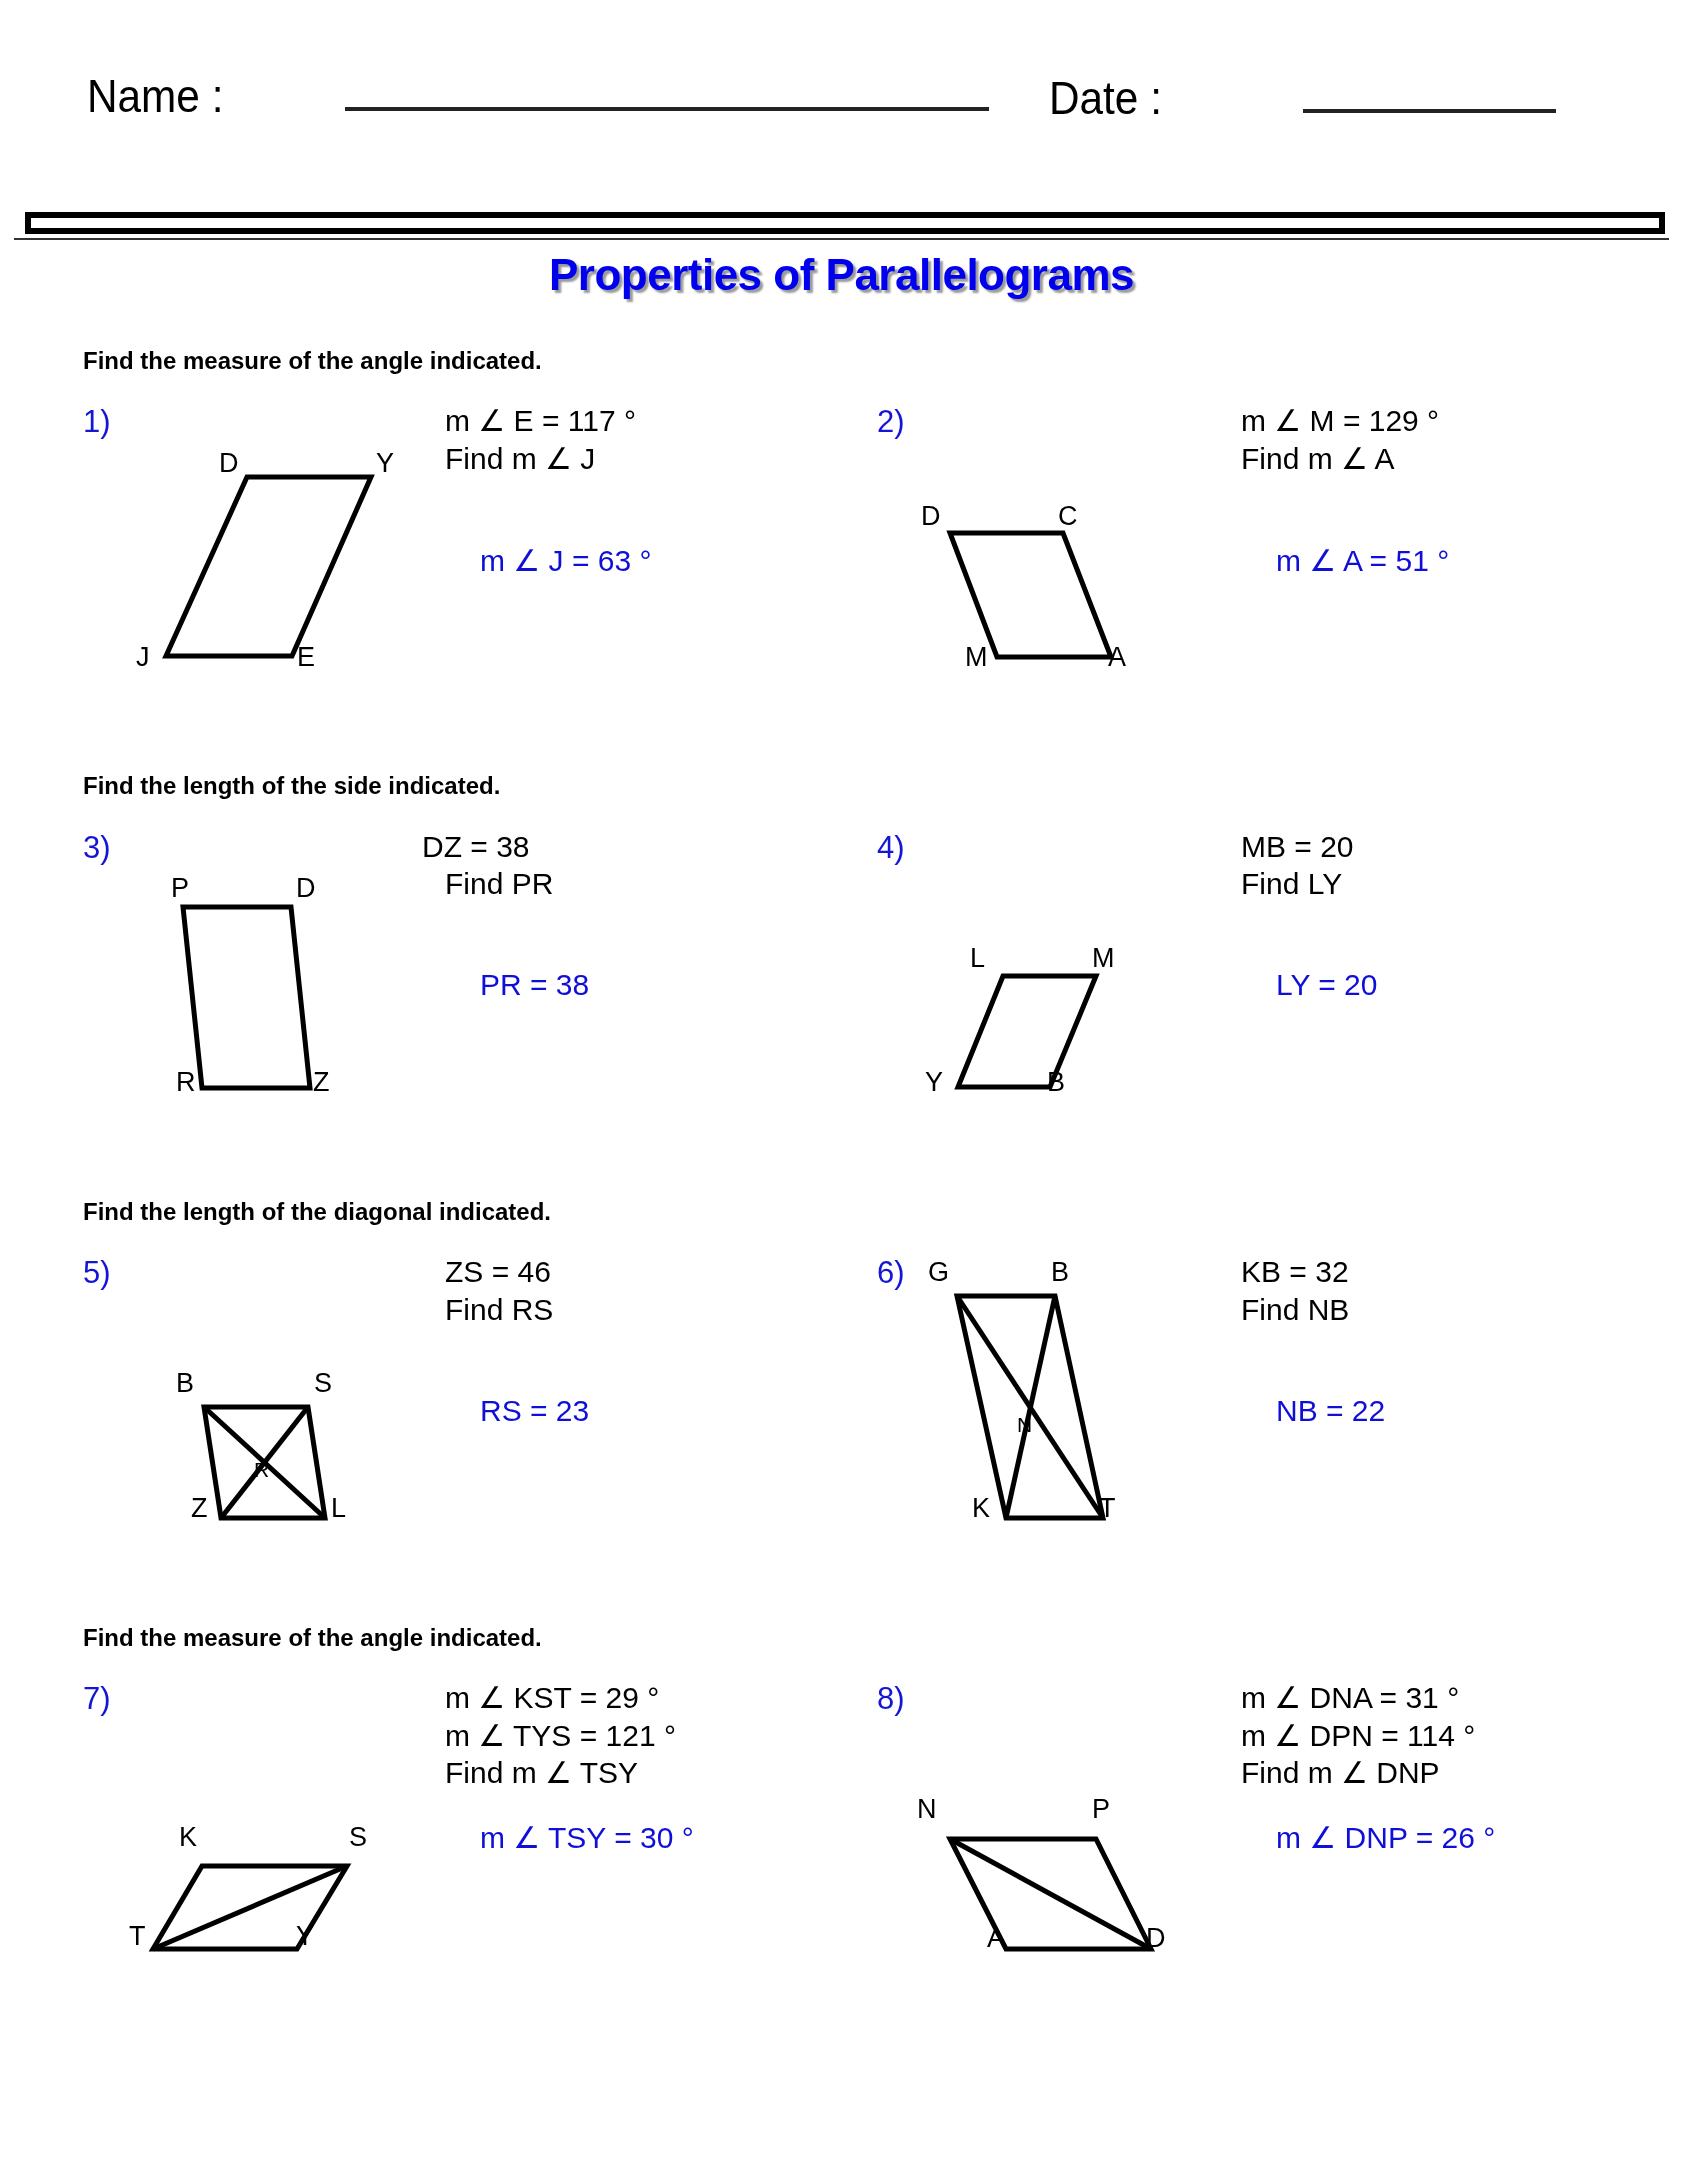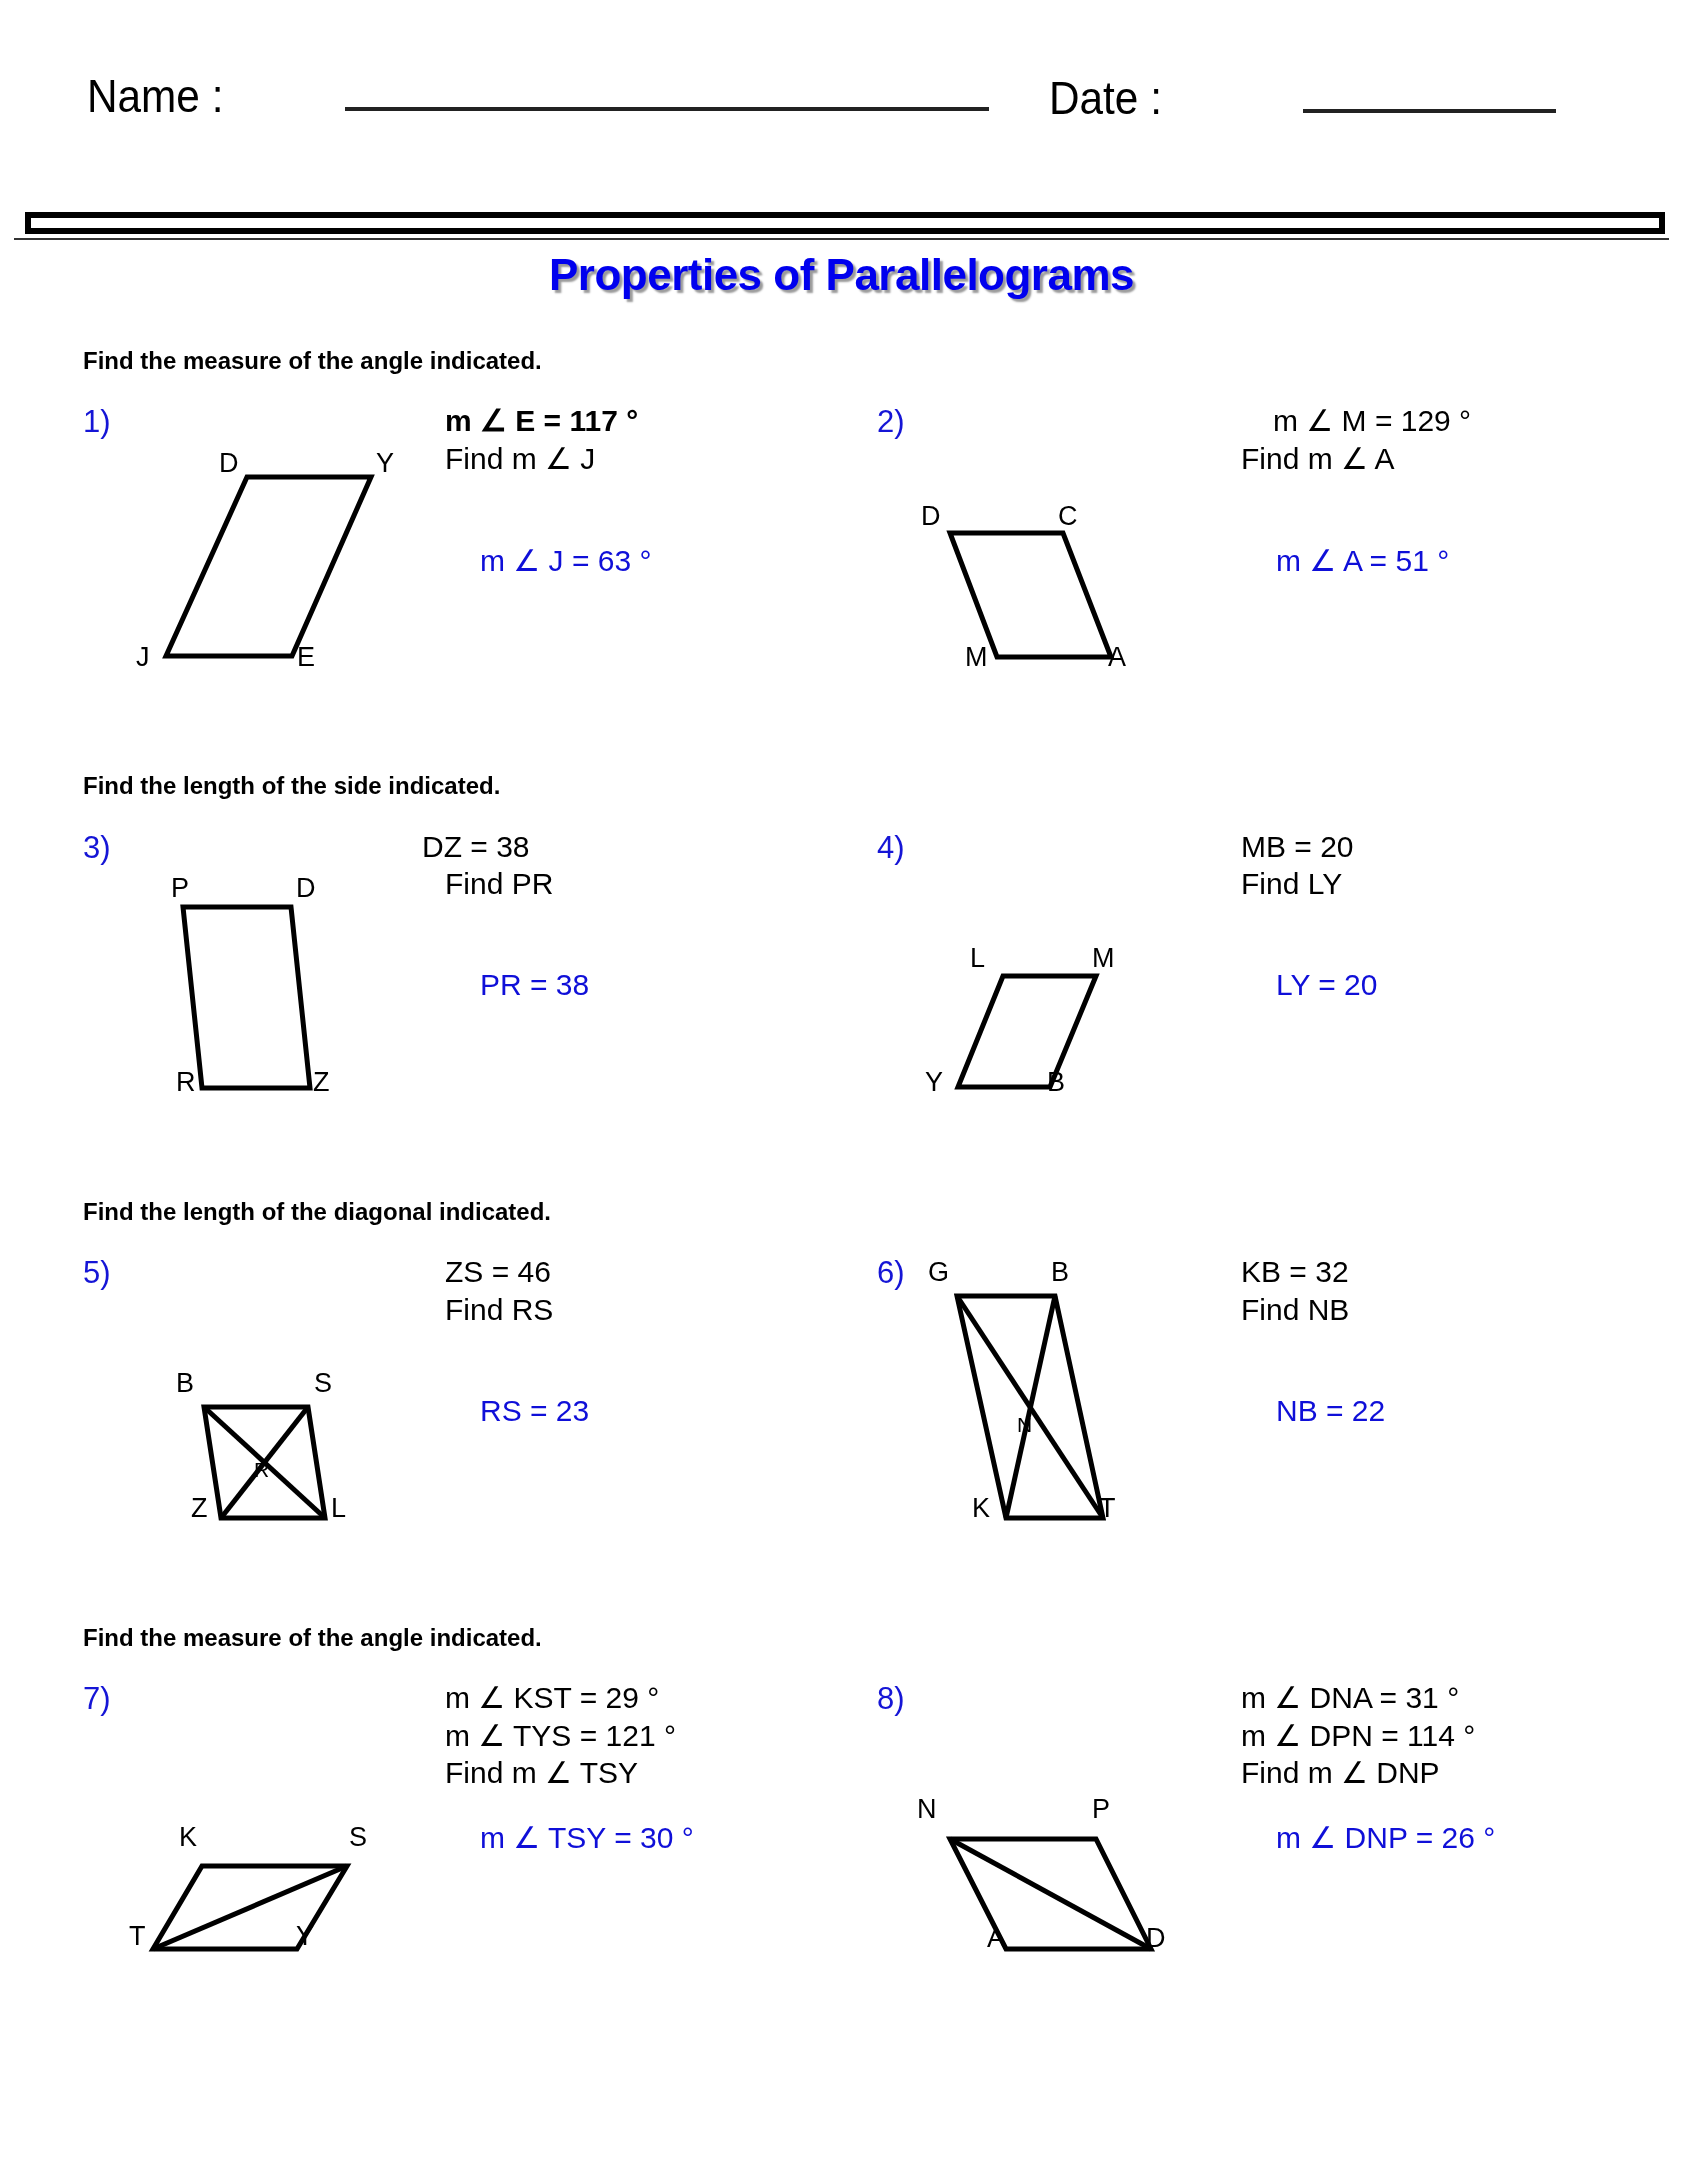--- a/index.html
+++ b/index.html
@@ -31,35 +31,35 @@
 
 <div class="abs double-bar"></div>
 <div class="abs thin-rule"></div>
 
 <div class="abs title">Properties of Parallelograms</div>
 
 <div class="abs section-heading" style="left:83px; top:347px;">Find the measure of the angle indicated.</div>
 
 <div>
   <div class="abs qnum" style="left:83px; top:404px;">1)</div>
-  <div class="abs given" style="left:445px; top:402px;font-weight:bold;">m ∠ E = 117 °</div>
+  <div class="abs given" style="left:445px; top:402px;">m ∠ E = 117 °</div>
   <div class="abs given" style="left:445px; top:440px;text-align:center;">Find m ∠ J</div>
   <div class="abs answer" style="left:480px; top:543px;">m ∠ J = 63 °</div>
   <svg class="fig" width="10" height="10" style="left:0; top:0;" viewBox="0 0 10 10">
     <polygon points="247,477 371,477 292,656 166,656"></polygon>
   </svg>
   <div class="abs vlabel" style="left:219px; top:450px;">D</div>
   <div class="abs vlabel" style="left:376px; top:450px;">Y</div>
   <div class="abs vlabel" style="left:136px; top:644px;">J</div>
   <div class="abs vlabel" style="left:297px; top:644px;">E</div>
 </div>
 
 <div>
   <div class="abs qnum" style="left:877px; top:404px;">2)</div>
-  <div class="abs given" style="left:1241px; top:402px;margin-left:32px;">m ∠ M = 129 °</div>
+  <div class="abs given" style="left:1241px; top:402px;">m ∠ M = 129 °</div>
   <div class="abs given" style="left:1241px; top:440px;">Find m ∠ A</div>
   <div class="abs answer" style="left:1276px; top:543px;">m ∠ A = 51 °</div>
   <svg class="fig" width="10" height="10" style="left:0; top:0;" viewBox="0 0 10 10">
     <polygon points="950,533 1063,533 1111,657 997,657"></polygon>
   </svg>
   <div class="abs vlabel" style="left:921px; top:503px;">D</div>
   <div class="abs vlabel" style="left:1058px; top:503px;">C</div>
   <div class="abs vlabel" style="left:965px; top:644px;">M</div>
   <div class="abs vlabel" style="left:1108px; top:644px;">A</div>
 </div>

